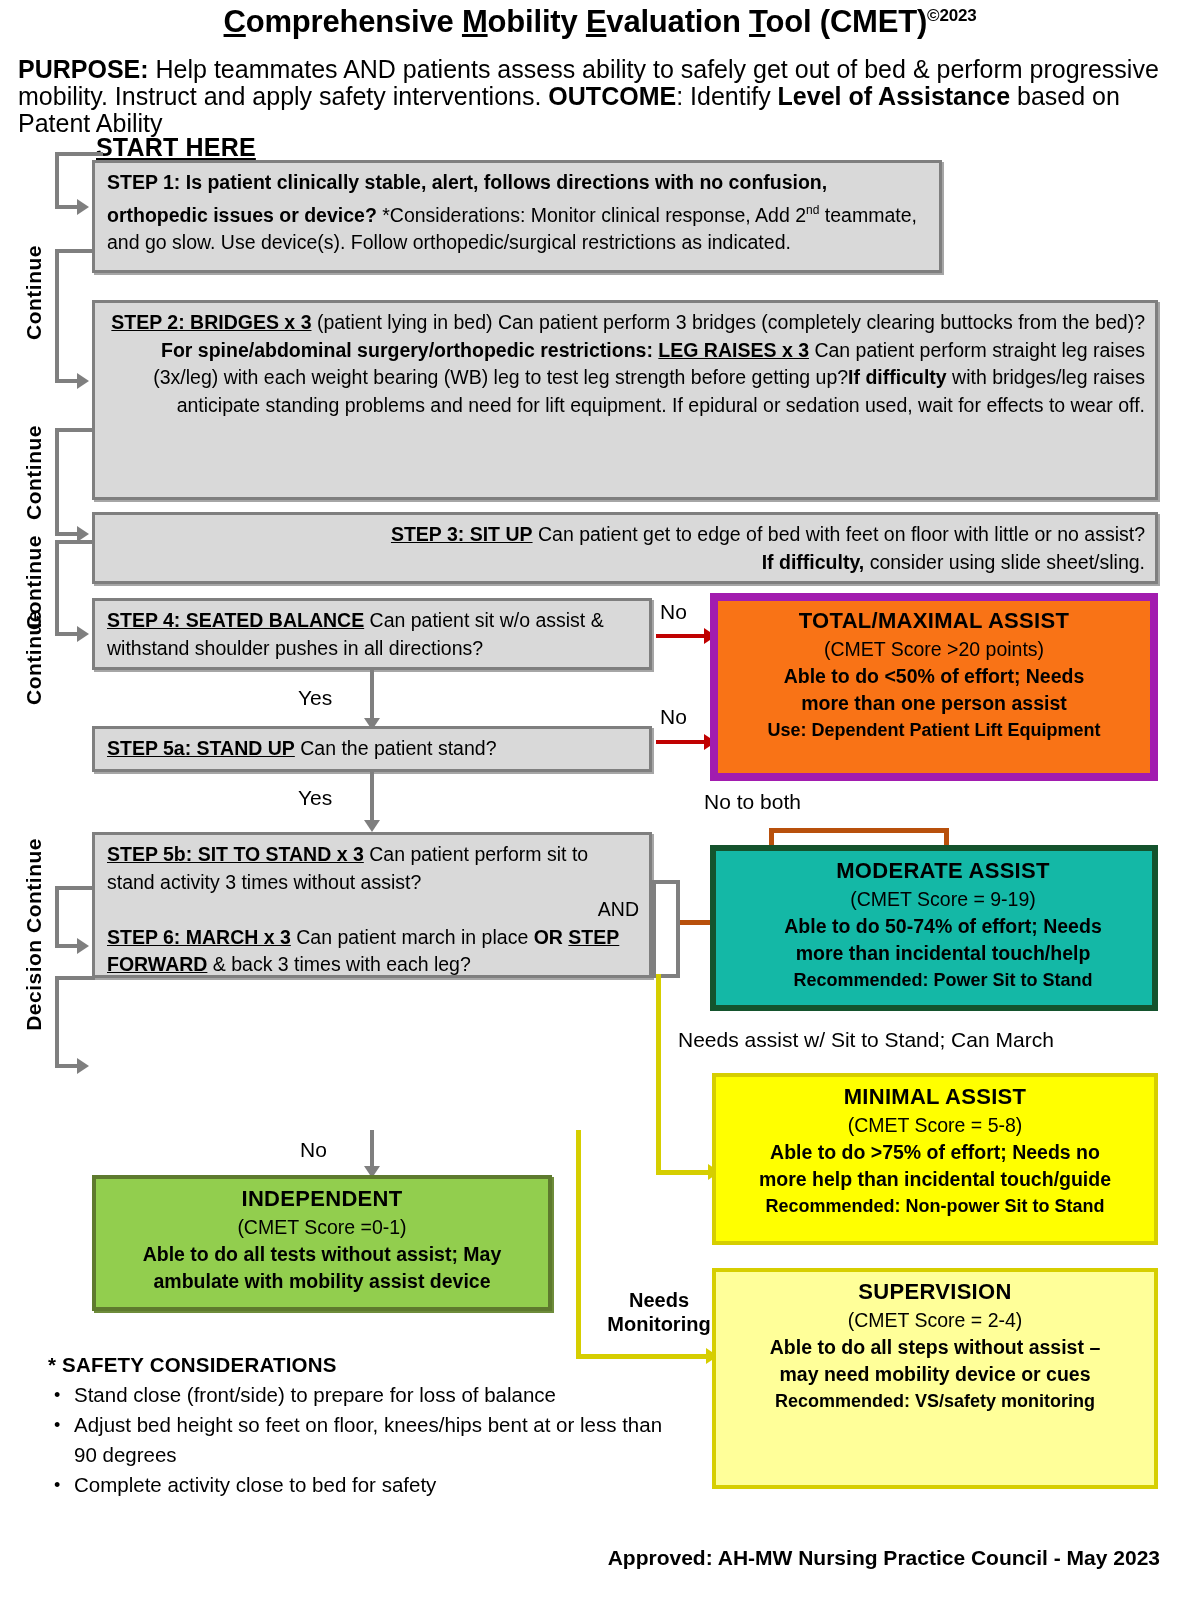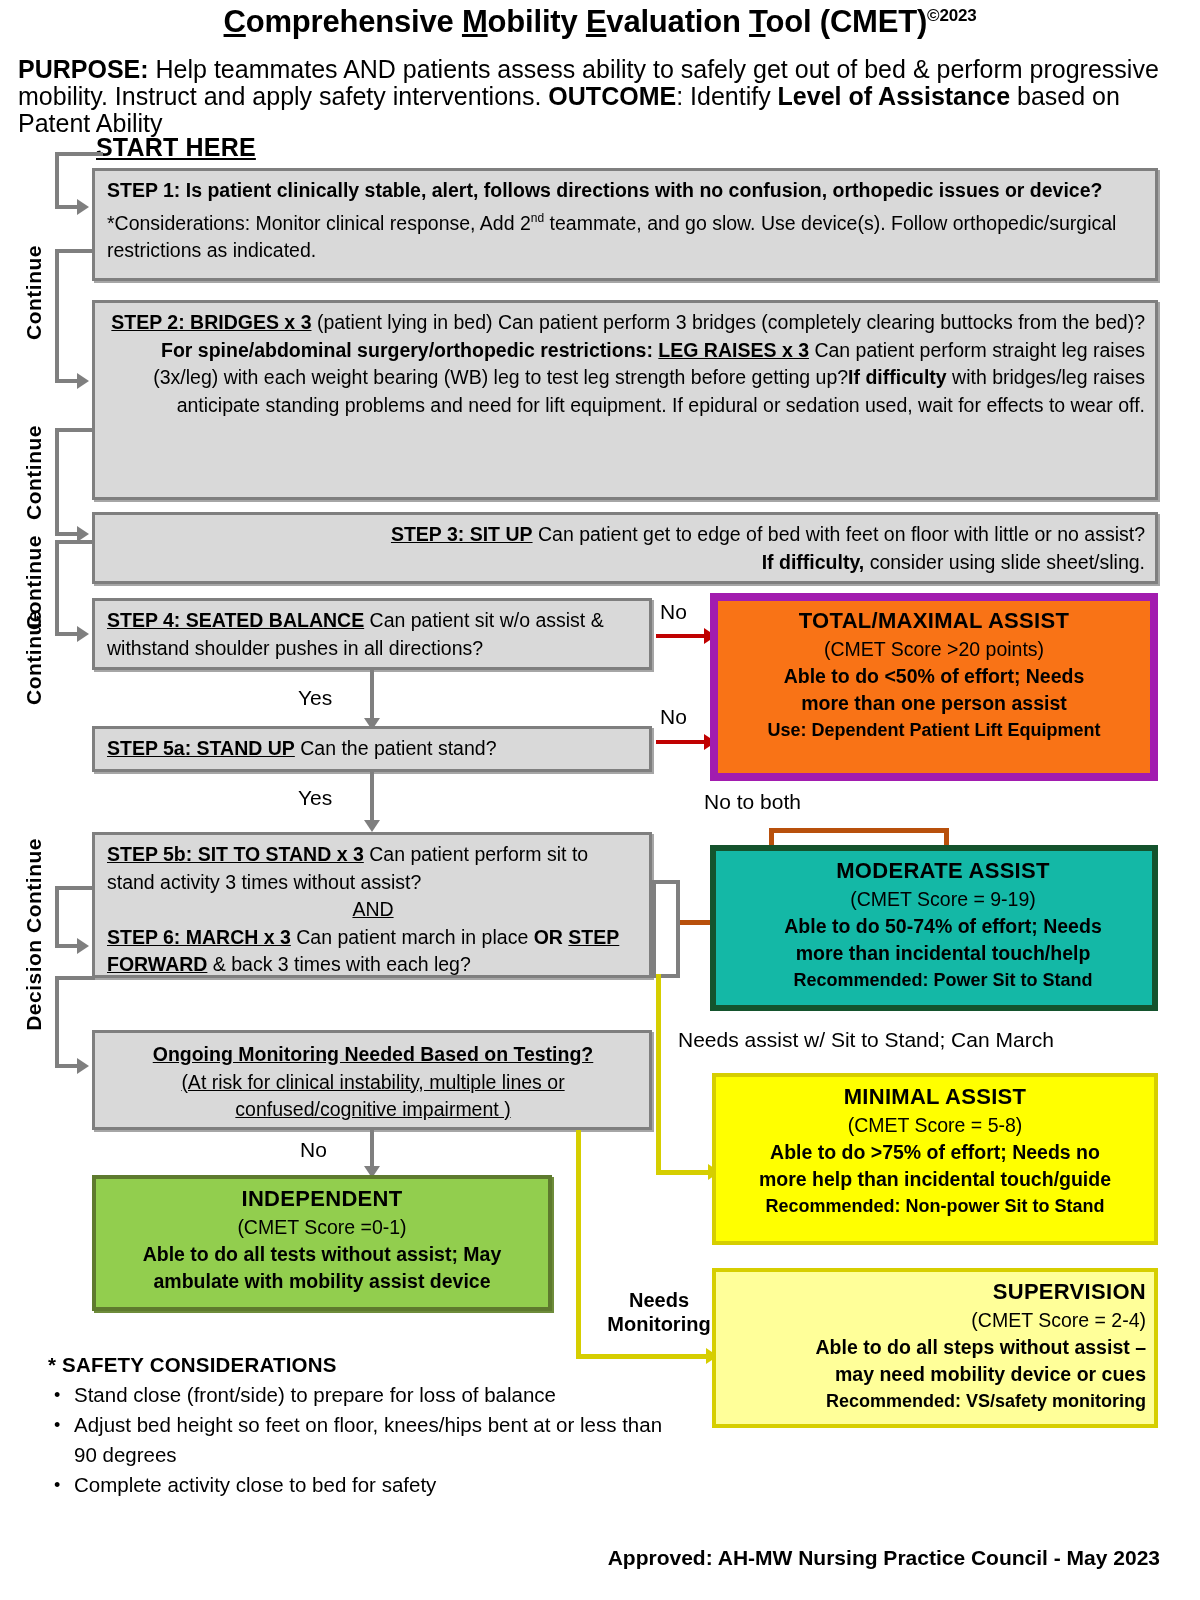--- a/index.html
+++ b/index.html
@@ -27,21 +27,21 @@
   
   .step{
     background:#D9D9D9;
     border:3px solid #7F7F7F;
     box-shadow:2px 2px 0 #A6A6A6;
     padding:6px 10px 5px 12px;
     font-size:19.5px;line-height:27.5px;
   }
   .step .u{text-decoration:underline;font-weight:bold;}
   .step b{font-weight:bold;}
-  .step .ctr{text-align:center;text-decoration:underline;}
+  .step .ctr{text-align:right;}
   sup.sm{font-size:12px;vertical-align:super;}
 
   
   .outcome{
     padding:4px 8px;text-align:center;
     font-size:19.5px;line-height:27px;
   }
   .outcome .hd{font-weight:bold;font-size:22px;line-height:31px;letter-spacing:.3px;}
   .outcome .rec{font-weight:bold;font-size:18px;line-height:26px;}
   .outcome .bd{font-weight:bold;}
@@ -96,21 +96,21 @@
     <b>PURPOSE:</b><span> Help teammates AND patients assess ability to safely get out of bed &amp; perform progressive mobility. Instruct and apply safety interventions.  </span><b>OUTCOME</b><span>: Identify </span><b>Level of Assistance</b><span> based on Patent Ability</span>
   </div>
 
   <div class="abs" id="startHere" style="left:96px;top:133px;">START HERE</div>
 
   <div class="ln" style="left:55px;top:152px;width:48px;height:4px;"></div>
   <div class="ln" style="left:55px;top:152px;width:4px;height:57px;"></div>
   <div class="ln" style="left:55px;top:205px;width:24px;height:4px;"></div>
   <div class="arrow ar-r-grey" style="left:77px;top:199px;"></div>
 
-  <div class="abs step" style="left:92px;top:168px;width:1066px;height:113px;">
+  <div class="abs step" style="left:92px;top:160px;width:850px;height:113px;">
     <b>STEP 1: Is patient clinically stable, alert, follows directions with no confusion, orthopedic issues or device?</b><span> *Considerations: Monitor clinical response, Add 2</span><sup class="sm">nd</sup><span> teammate, and go slow. Use device(s). Follow orthopedic/surgical restrictions as indicated.</span>
   </div>
 
   <div class="vlabel abs" style="left:22px;top:245px;">Continue</div>
   <div class="ln" style="left:55px;top:249px;width:40px;height:4px;"></div>
   <div class="ln" style="left:55px;top:249px;width:4px;height:134px;"></div>
   <div class="ln" style="left:55px;top:379px;width:24px;height:4px;"></div>
   <div class="arrow ar-r-grey" style="left:77px;top:373px;"></div>
 
   <div class="abs step" style="left:92px;top:300px;width:1066px;height:200px;text-align:right;">
@@ -199,25 +199,20 @@
   <div class="ln-or" style="left:944px;top:828px;width:5px;height:22px;"></div>
 
   <div class="abs outcome oc-orange" style="left:710px;top:845px;width:448px;height:166px;">
     <div class="hd">MODERATE ASSIST</div>
     <div>(CMET Score = 9-19)</div>
     <div class="bd">Able to do 50-74% of effort; Needs</div>
     <div class="bd">more than incidental touch/help</div>
     <div class="rec">Recommended: Power Sit to Stand</div>
   </div>
 
-  <div class="abs step" style="left:92px;top:1030px;width:560px;height:100px;padding-top:8px;">
-    <div class="ctr"><b>Ongoing Monitoring Needed Based on Testing?</b></div>
-    <div class="ctr">(At risk for clinical instability, multiple lines or</div>
-    <div class="ctr">confused/cognitive impairment )</div>
-  </div>
 
   <div class="ln-yl" style="left:656px;top:974px;width:5px;height:200px;"></div>
   <div class="ln-yl" style="left:656px;top:1170px;width:60px;height:5px;"></div>
   <div class="arrow ar-r-yl" style="left:708px;top:1164px;"></div>
 
   <div class="abs lbl" style="left:678px;top:1028px;">Needs assist w/ Sit to Stand; Can March</div>
 
   <div class="abs outcome oc-yellow" style="left:712px;top:1073px;width:446px;height:172px;">
     <div class="hd">MINIMAL ASSIST</div>
     <div>(CMET Score = 5-8)</div>
@@ -239,21 +234,21 @@
     <div>Monitoring</div>
   </div>
 
   <div class="abs outcome oc-green" style="left:92px;top:1175px;width:460px;height:136px;">
     <div class="hd">INDEPENDENT</div>
     <div>(CMET Score =0-1)</div>
     <div class="bd">Able to do all tests without assist; May</div>
     <div class="bd">ambulate with mobility assist device</div>
   </div>
 
-  <div class="abs outcome oc-lightyellow" style="left:712px;top:1268px;width:446px;height:160px;text-align:right;">
+  <div class="abs outcome oc-lightyellow" style="left:712px;top:1268px;width:446px;height:221px;">
     <div class="hd">SUPERVISION</div>
     <div>(CMET Score = 2-4)</div>
     <div class="bd">Able to do all steps without assist –</div>
     <div class="bd">may need mobility device or cues</div>
     <div class="rec">Recommended: VS/safety monitoring</div>
   </div>
 
   <div class="abs" id="safety" style="left:48px;top:1350px;width:620px;">
     <div class="hd">* SAFETY CONSIDERATIONS</div>
     <ul>

